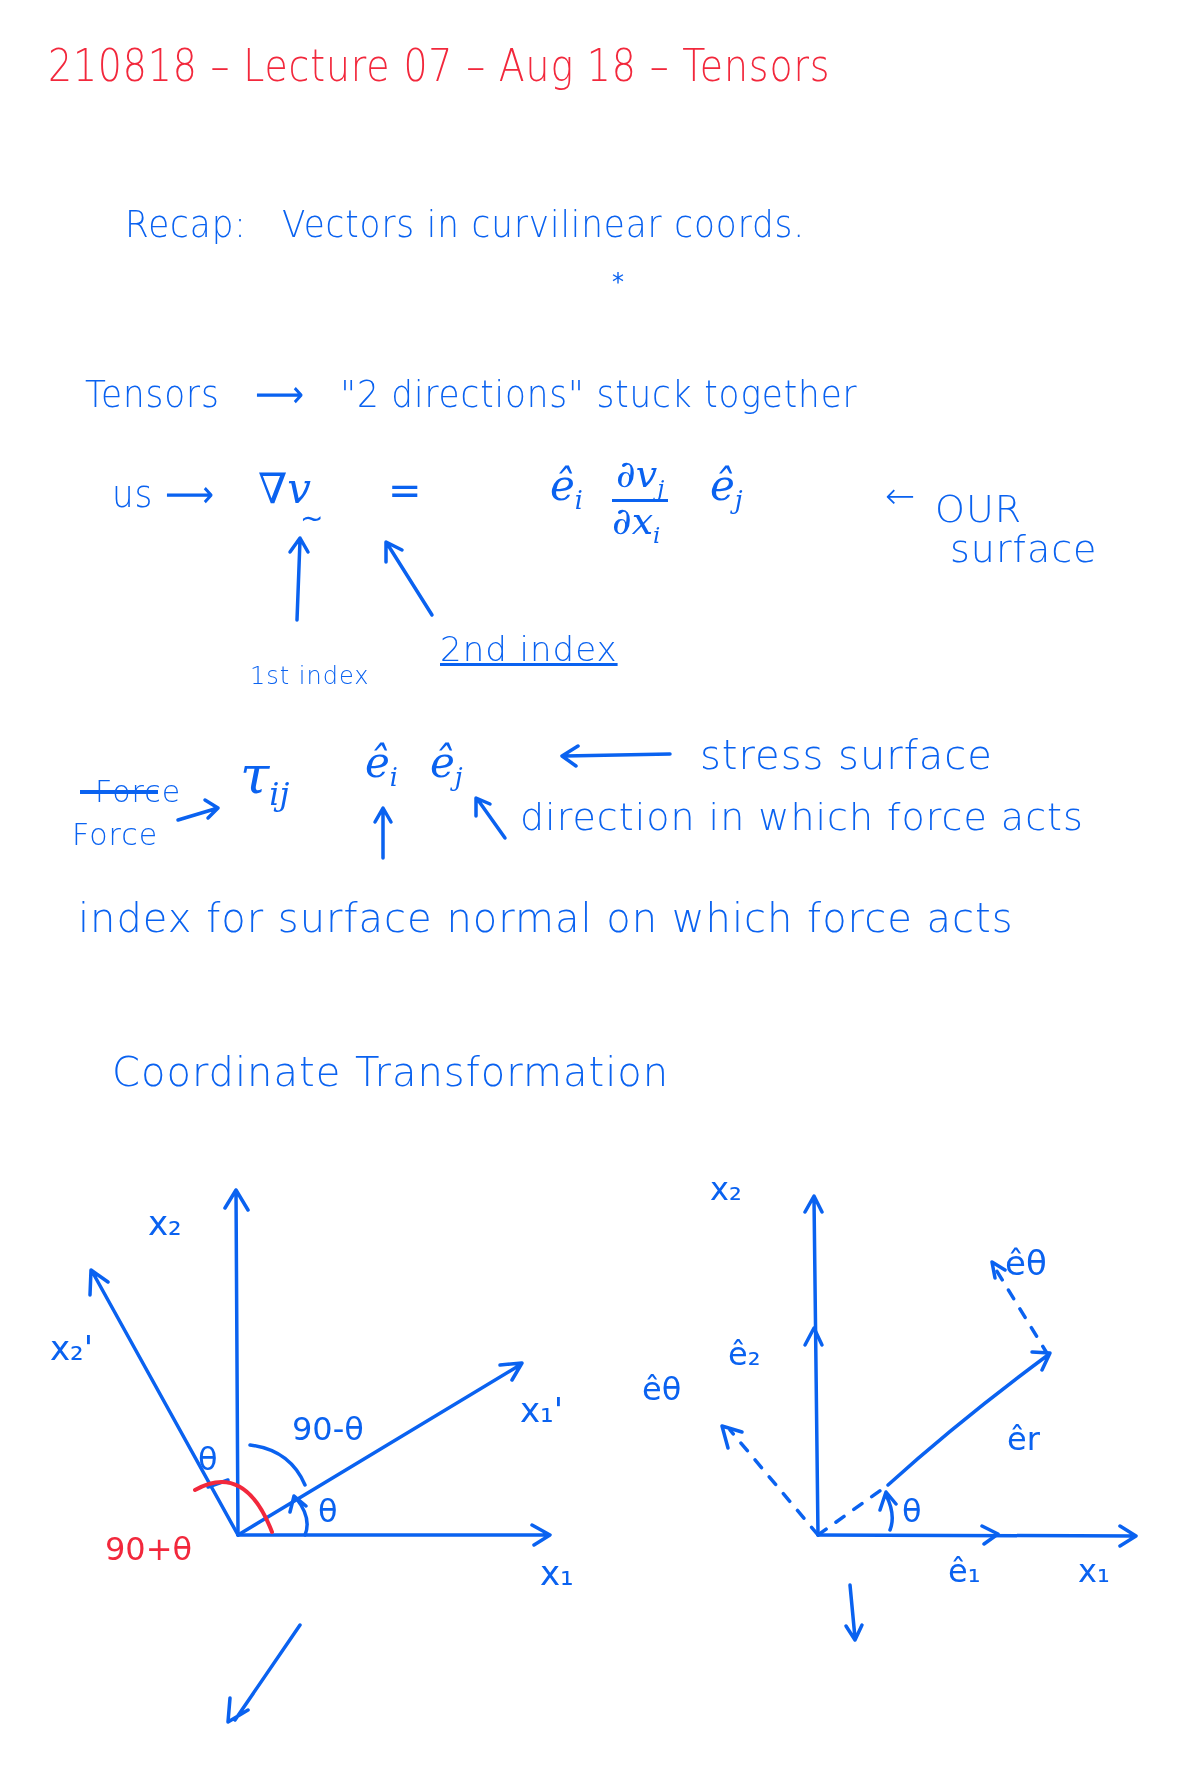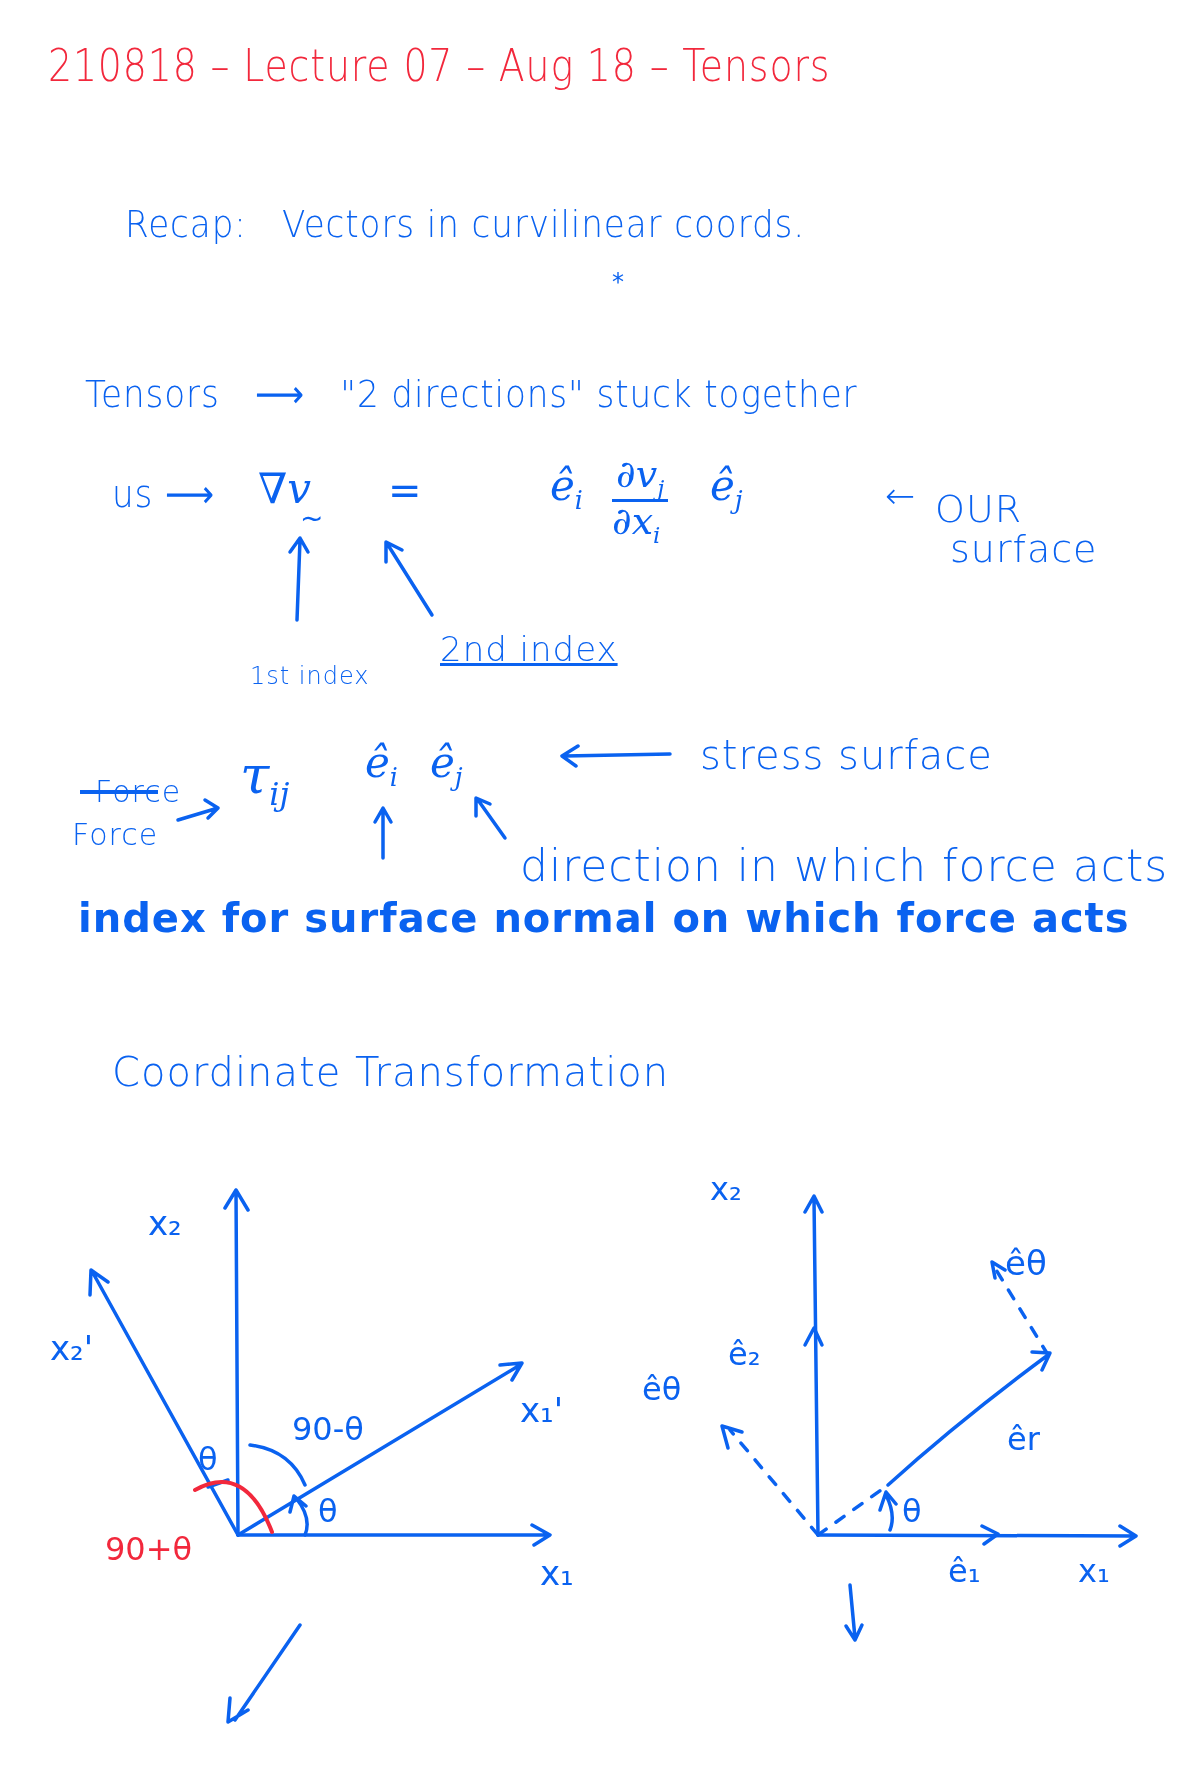--- a/index.html
+++ b/index.html
@@ -79,22 +79,22 @@
 <div class="ink blue math" style="top:748px; left:240px; font-size:53px;">
   <span>τ</span><sub>ij</sub>
 </div>
 <div class="ink blue math" style="top:742px; left:365px; font-size:42px;">
   <span>ê</span><sub>i</sub>
 </div>
 <div class="ink blue math" style="top:742px; left:430px; font-size:42px;">
   <span>ê</span><sub>j</sub>
 </div>
 <div class="ink blue hand" style="top:735px; left:700px; font-size:40px;">stress surface</div>
-<div class="ink blue hand" style="top:844px; left:520px; font-size:44px;">direction in which force acts</div>
-<div class="ink blue hand" style="top:898px; left:78px; font-size:40px;font-weight:bold;">index for surface normal on which force acts</div>
+<div class="ink blue hand" style="top:798px; left:520px; font-size:38px;">direction in which force acts</div>
+<div class="ink blue hand" style="top:898px; left:78px; font-size:40px;">index for surface normal on which force acts</div>
 
 <div class="ink blue hand" style="top:1052px; left:112px; font-size:40px;">Coordinate Transformation</div>
 
 <svg class="diagram" style="left:0; top:1150px;" width="600" height="600">
 
   <path class="stroke" d="M238 385 L236 40 M225 58 L236 40 L248 60"></path>
 
   <path class="stroke" d="M238 385 L548 385 M532 375 L550 385 L534 395"></path>
 
   <path class="stroke" d="M238 385 L520 215 M500 215 L522 213 L512 230"></path>

